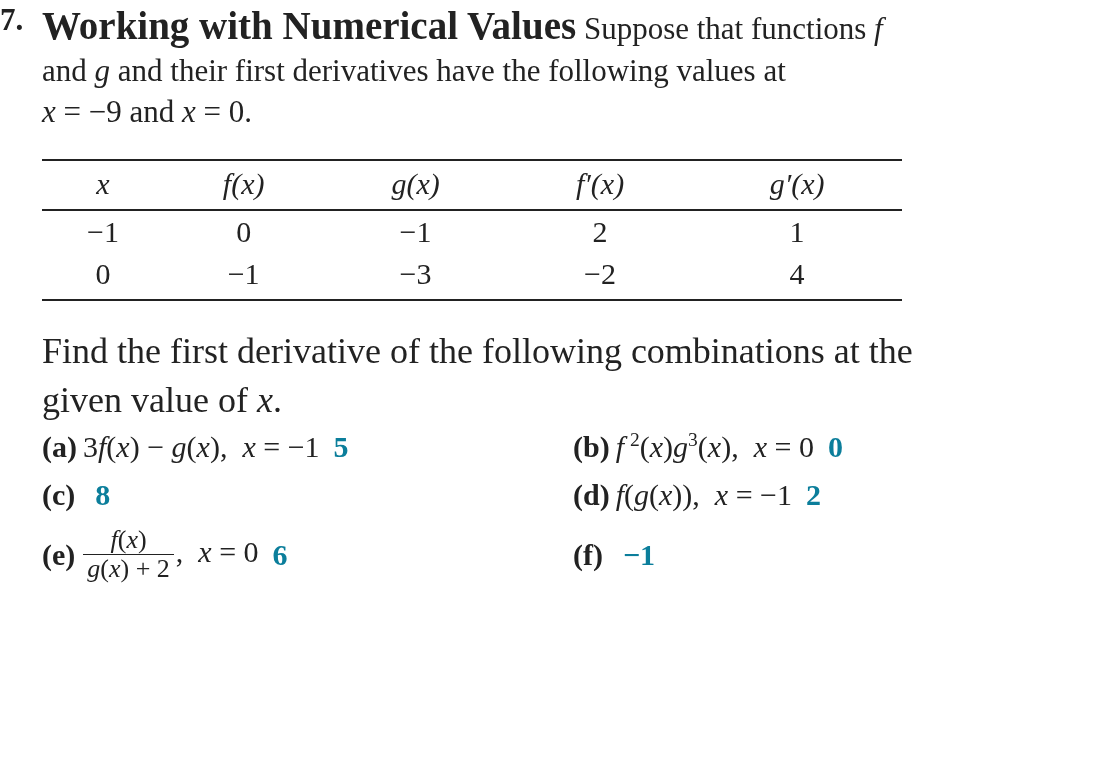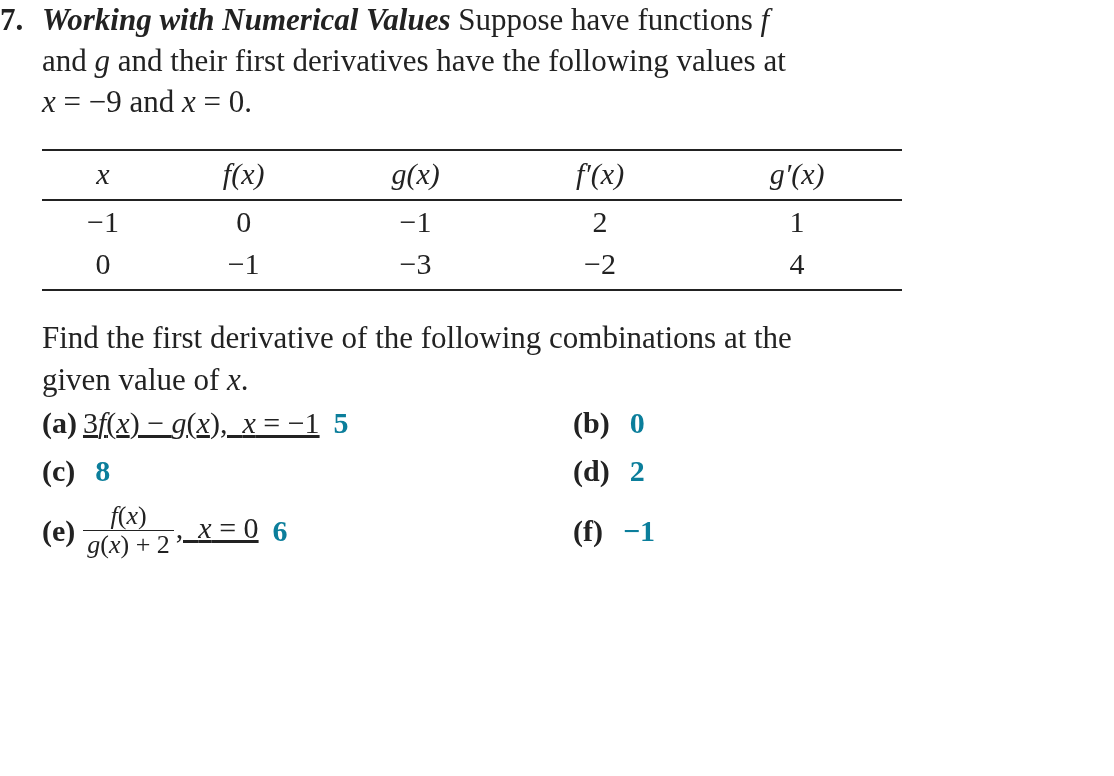--- a/index.html
+++ b/index.html
@@ -23,22 +23,21 @@
     flex: 0 0 42px;
     font-weight: bold;
     font-size: 31px;
     padding-top: 2px;
   }
   .prob-body {
     flex: 1 1 auto;
   }
   .title {
     font-weight: bold;
-    font-style: italic;
-    font-size: 31px;
+    font-size: 39px;
   }
   .intro {
     font-size: 31px;
     line-height: 1.32;
   }
   
   .table-wrap {
     margin: 26px 0 26px 42px;
     width: 860px;
   }
@@ -56,21 +55,21 @@
   }
   tbody tr td {
     padding: 4px 0;
     text-align: center;
   }
   tbody tr:last-child td {
     border-bottom: 2px solid #222;
     padding-bottom: 8px;
   }
   .subprompt {
-    font-size: 31px;
+    font-size: 36px;
     line-height: 1.35;
     margin: 4px 0 4px 42px;
   }
   
   .parts {
     margin: 6px 0 0 42px;
     display: grid;
     grid-template-columns: 1fr 1fr;
     column-gap: 20px;
     row-gap: 14px;
@@ -86,21 +85,20 @@
     margin-right: 6px;
   }
   .ans {
     color: #0b7e9b;
     font-weight: 600;
     margin-left: 14px;
     font-size: 30px;
   }
   .pexpr {
     white-space: nowrap;
-    text-decoration: underline;
   }
   
   .frac {
     display: inline-block;
     vertical-align: middle;
     text-align: center;
     font-size: 26px;
     line-height: 1.05;
     margin: 0 2px;
   }
@@ -117,21 +115,21 @@
   sup { font-size: 0.65em; line-height: 0; }
 </style>
 </head>
 <body>
 
 <div class="page">
   <div class="prob-row">
     <div class="prob-num">7.</div>
     <div class="prob-body">
       <span class="intro">
-        <span class="title">Working with Numerical Values</span><span>  Suppose have functions </span><span class="math-i">f</span><br>
+        <span class="title">Working with Numerical Values</span><span>  Suppose that functions </span><span class="math-i">f</span><br>
         <span>and </span><span class="math-i">g</span><span> and their first derivatives have the following values at</span><br>
         <span class="math-i">x</span><span> = −9  and  </span><span class="math-i">x</span><span> = 0.</span>
       </span>
     </div>
   </div>
 
   <div class="table-wrap">
     <table>
       <thead>
         <tr>
@@ -171,30 +169,36 @@
     <div class="part">
       <span class="plabel">(a)</span>
       <span class="pexpr">
         <span>3</span><span class="math-i">f</span>(<span class="math-i">x</span>) − <span class="math-i">g</span>(<span class="math-i">x</span>),&nbsp;&nbsp;<span class="math-i">x</span> = −1
       </span>
       <span class="ans">5</span>
     </div>
 
     <div class="part">
       <span class="plabel">(b)</span>
+      <span class="pexpr">
+        <span class="math-i">f</span> <sup>2</sup>(<span class="math-i">x</span>)<span class="math-i">g</span><sup>3</sup>(<span class="math-i">x</span>),&nbsp;&nbsp;<span class="math-i">x</span> = 0
+      </span>
       <span class="ans">0</span>
     </div>
 
     <div class="part">
       <span class="plabel">(c)</span>
       <span class="ans">8</span>
     </div>
 
     <div class="part">
       <span class="plabel">(d)</span>
+      <span class="pexpr">
+        <span class="math-i">f</span>(<span class="math-i">g</span>(<span class="math-i">x</span>)),&nbsp;&nbsp;<span class="math-i">x</span> = −1
+      </span>
       <span class="ans">2</span>
     </div>
 
     <div class="part">
       <span class="plabel">(e)</span>
       <span class="pexpr">
         <span class="frac">
           <span class="num"><span class="math-i">f</span>(<span class="math-i">x</span>)</span>
           <span class="den"><span class="math-i">g</span>(<span class="math-i">x</span>) + 2</span>
         </span>,&nbsp;&nbsp;<span class="math-i">x</span> = 0

